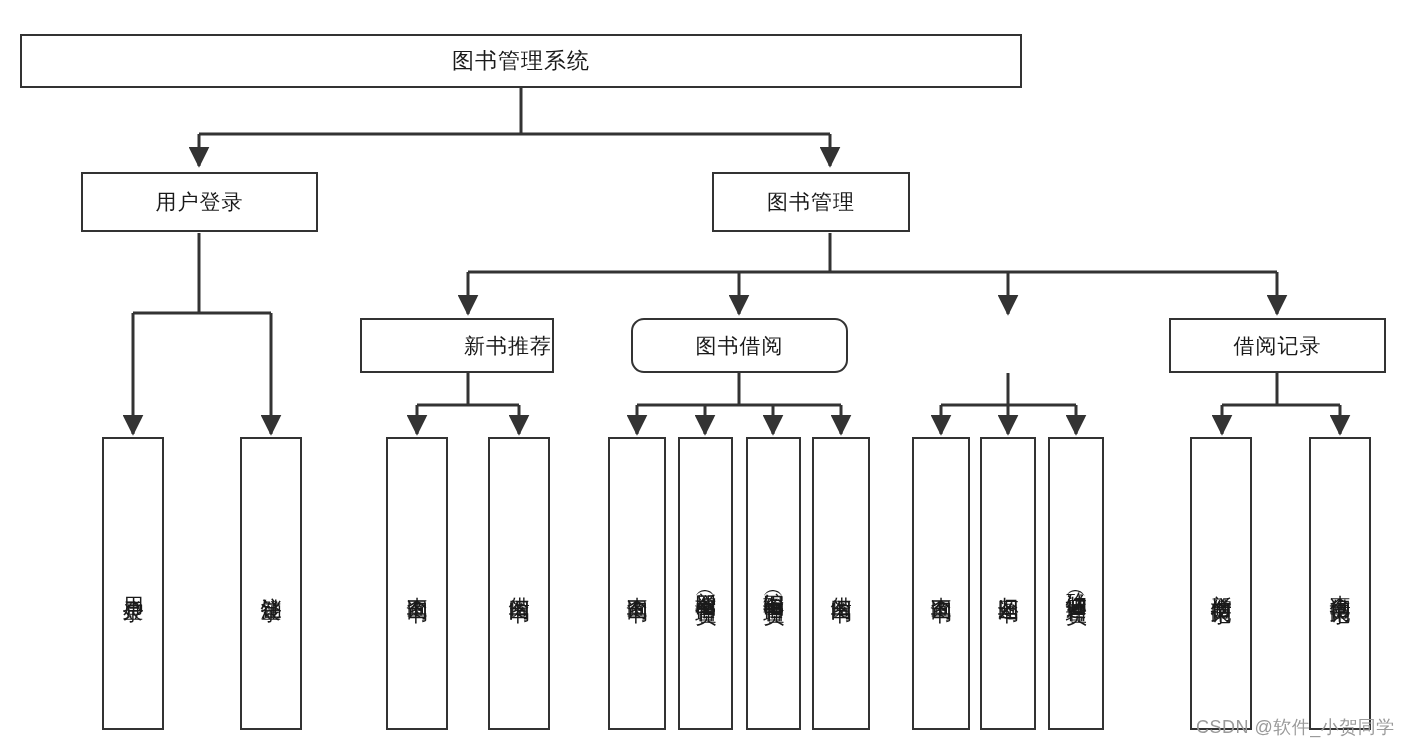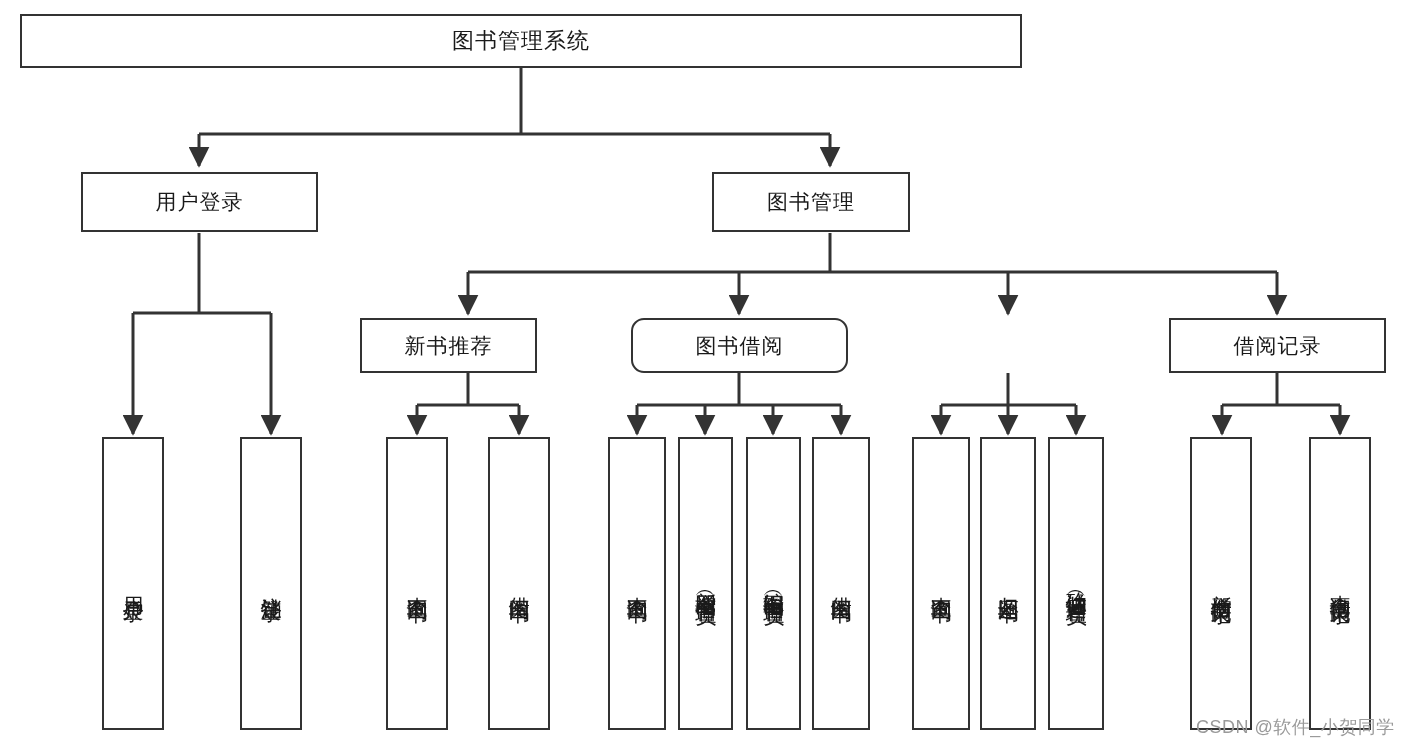--- a/index.html
+++ b/index.html
@@ -38,20 +38,21 @@
     z-index: 2;
   }
   .node.horiz {
     font-size: 21px;
     letter-spacing: 1px;
     line-height: 1.2;
     text-align: center;
   }
   .node.root {
     font-size: 22px;
+    margin-top: 20px;
   }
   .node.vert {
     writing-mode: vertical-rl;
     text-orientation: upright;
     font-size: 21px;
     line-height: 1.25;
     letter-spacing: 2px;
     padding: 6px 0;
     align-items: center;
     justify-content: center;
@@ -131,21 +132,21 @@
     <span>图书管理系统</span>
   </div>
 
   <div class="node horiz" style="left:81px; top:172px; width:237px; height:60px;">
     <span>用户登录</span>
   </div>
   <div class="node horiz" style="left:712px; top:172px; width:198px; height:60px;">
     <span>图书管理</span>
   </div>
 
-  <div class="node horiz" style="left:360px; top:318px; width:177px; height:55px;">
+  <div class="node horiz" style="left:360px; top:318px; width:194px; height:55px;justify-content:flex-end;">
     <span>新书推荐</span>
   </div>
   <div class="node horiz" style="left:631px; top:318px; width:217px; height:55px;border-radius:13px;">
     <span>图书借阅</span>
   </div>
   <div class="node horiz" style="left:1169px; top:318px; width:217px; height:55px;">
     <span>借阅记录</span>
   </div>
 
   <div class="node vert" style="left:102px; top:437px; width:62px; height:293px;">

